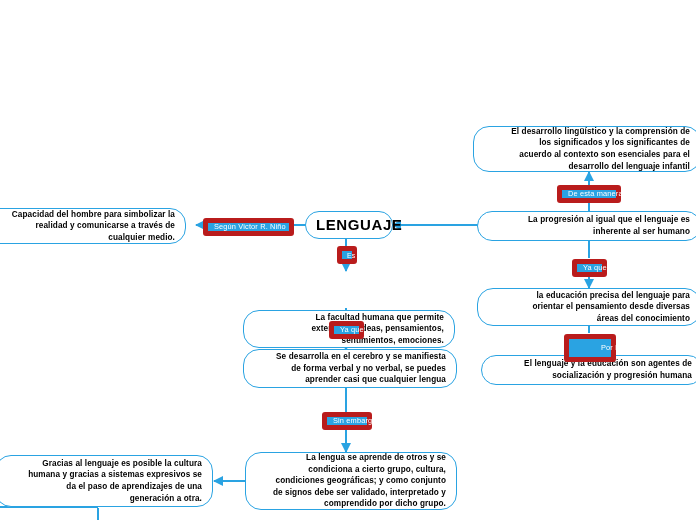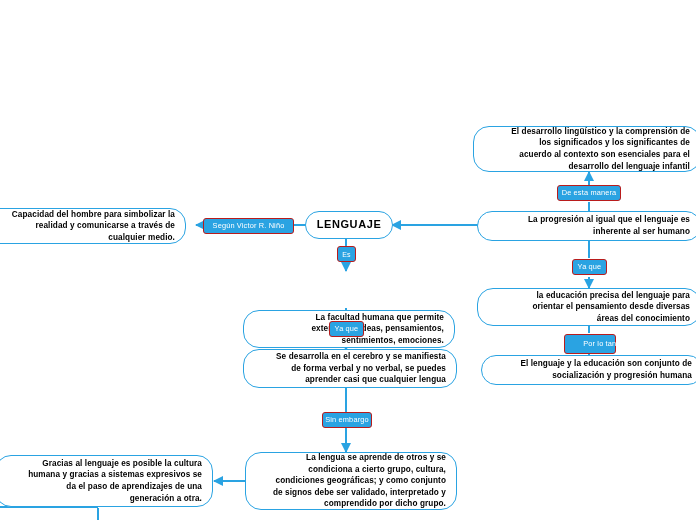--- a/index.html
+++ b/index.html
@@ -38,47 +38,47 @@
     font-size: 8.2px;
     line-height: 1.42;
     letter-spacing: 0.1px;
     padding: 7px 10px;
     display: flex;
     align-items: center;
     z-index: 3;
   }
   .node.center {
     justify-content: center;
-    font-size: 11px;
+    font-size: 15px;
     letter-spacing: 0.6px;
     border-radius: 18px;
   }
   .node-text {
     display: block;
     width: 100%;
     white-space: pre-line;
     text-align: right;
   }
 
   
   .chip {
     position: absolute;
     box-sizing: border-box;
     background: #2aa3e2;
-    border: 1px solid #b91c1c;
+    border: 5px solid #b91c1c;
     border-radius: 3px;
     color: #ffffff;
     font-size: 7.4px;
     font-weight: normal;
     letter-spacing: 0.15px;
     line-height: 1;
     padding: 4px 6px 4px 6px;
     display: flex;
     align-items: center;
-    justify-content: center;
+    justify-content: flex-start;
     white-space: nowrap;
     z-index: 4;
   }
   .chip.tiny {
     font-size: 7px;
     padding: 4px 5px;
   }
 </style>
 </head>
 <body>
@@ -169,21 +169,21 @@
 inherente al ser humano</span>
   </div>
 
   <div class="node" style="left:477px; top:288px; width:224px; height:38px;">
     <span class="node-text">la educación precisa del lenguaje para
 orientar el pensamiento desde diversas
 áreas del conocimiento</span>
   </div>
 
   <div class="node" style="left:481px; top:355px; width:222px; height:30px;">
-    <span class="node-text">El lenguaje y la educación son conjunto de
+    <span class="node-text">El lenguaje y la educación son agentes de
 socialización y progresión  humana</span>
   </div>
 
   <div class="chip" style="left:203px; top:218px; width:91px; height:16px;">
     <span>Según Victor R. Niño</span>
   </div>
 
   <div class="chip tiny" style="left:337px; top:246px; width:19px; height:16px;">
     <span>Es</span>
   </div>
@@ -197,17 +197,17 @@
   </div>
 
   <div class="chip" style="left:557px; top:185px; width:64px; height:16px;">
     <span>De esta manera</span>
   </div>
 
   <div class="chip" style="left:572px; top:259px; width:35px; height:16px;">
     <span>Ya que</span>
   </div>
 
-  <div class="chip" style="left:564px; top:334px; width:52px; height:20px;padding-left:32px;">
+  <div class="chip" style="left:564px; top:334px; width:52px; height:28px;padding-left:32px;">
     <span>Por lo tanto</span>
   </div>
 
 </div>
 
 </body></html>

